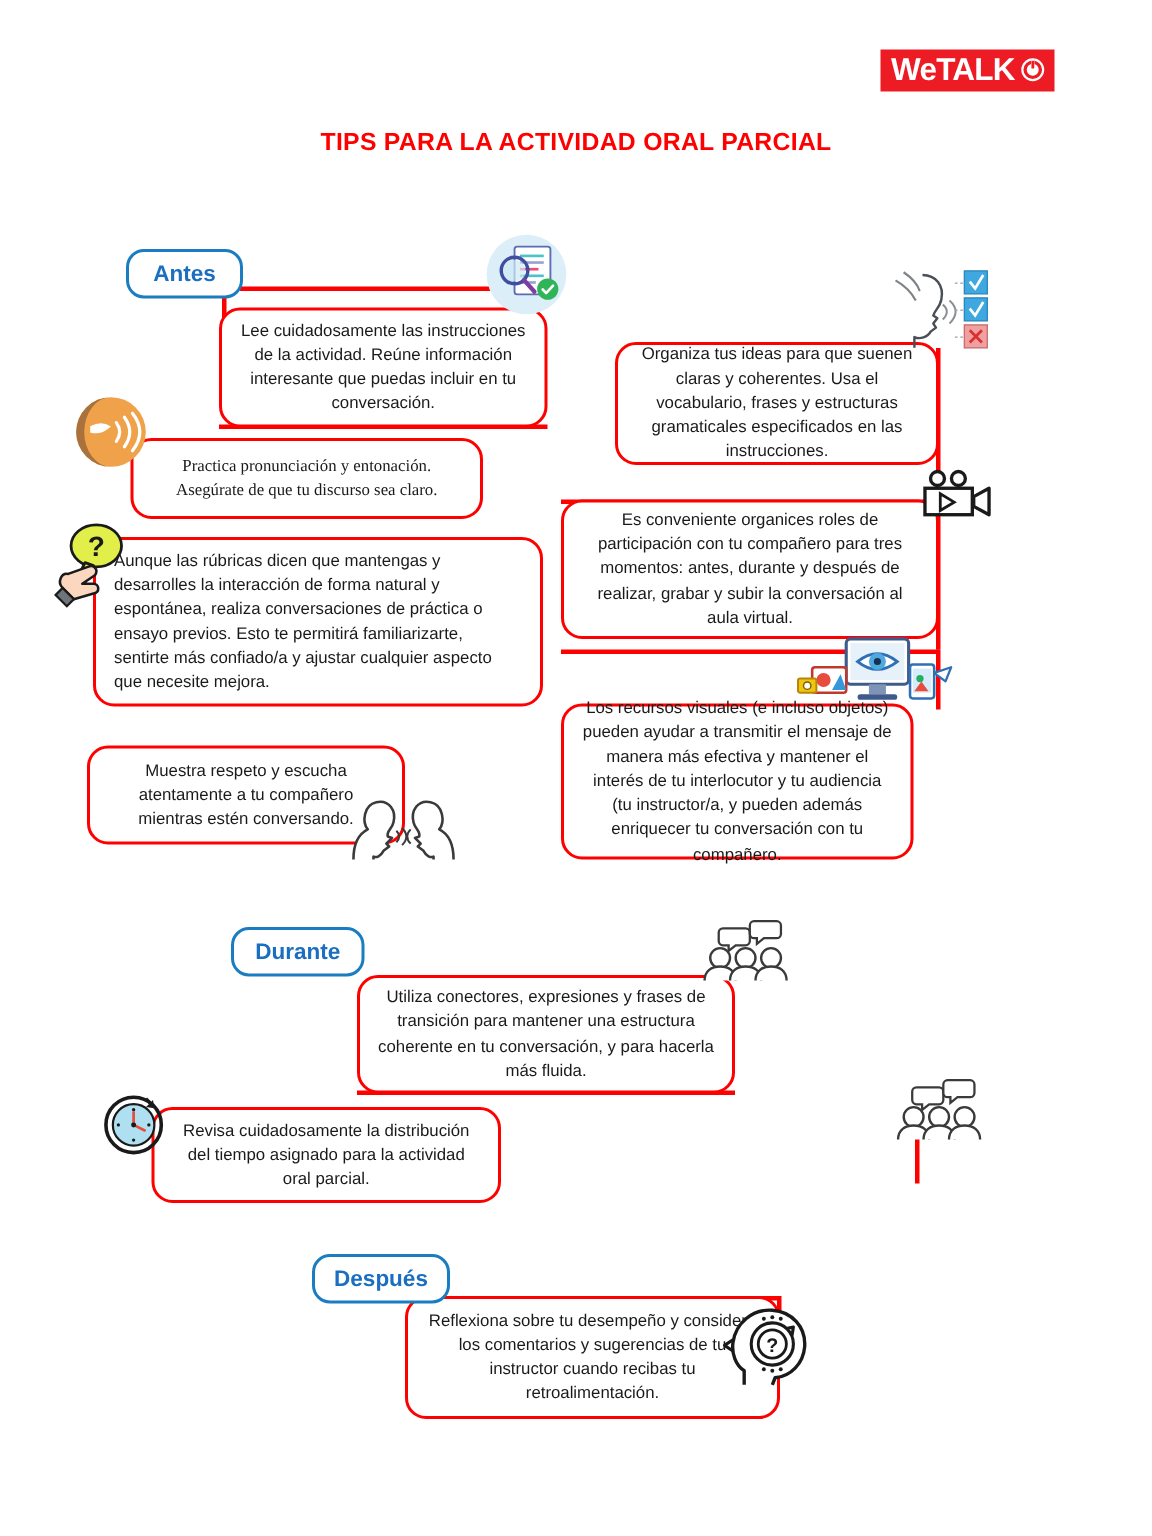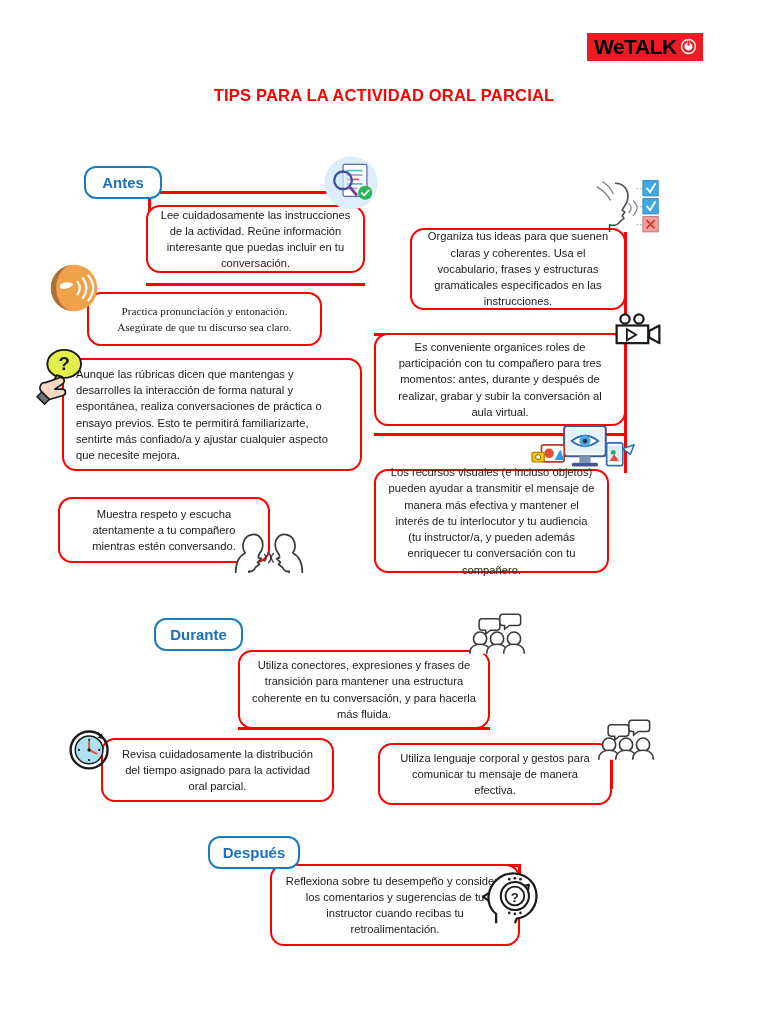--- a/index.html
+++ b/index.html
@@ -26,21 +26,21 @@
     background: #ED1C24;
     padding: 3px 6px 4px 7px;
     display: flex;
     align-items: center;
     gap: 3px;
     line-height: 1;
   }
   .logo-text {
     font-size: 21px;
     font-weight: bold;
-    color: #000000;
+    color: #ffffff;
     letter-spacing: -0.5px;
     font-family: "Liberation Sans", sans-serif;
   }
   .logo-mark {
     width: 17px;
     height: 17px;
     position: relative;
   }
   .logo-mark svg { display: block; }
 
@@ -155,21 +155,21 @@
       </g>
       <g transform="translate(43,38)">
         <circle cx="8" cy="8" r="8" fill="#2FB457"></circle>
         <path d="M4.2 8.3 L6.8 11 L12 5.4" fill="none" stroke="#ffffff" stroke-width="2" stroke-linecap="round" stroke-linejoin="round"></path>
       </g>
     </svg>
   </div>
 
   <div class="conn conn-v" style="left:148px; top:191px; height:26px;"></div>
 
-  <div class="tipbox" style="left:146px; top:205px; width:219px; height:68px;">
+  <div class="tipbox" style="left:146px; top:205px; width:219px; height:80px;">
     <p>Lee cuidadosamente las instrucciones de la actividad. Reúne información interesante que puedas incluir en tu conversación.</p>
   </div>
 
   <div class="icon" style="left:588px; top:176px;">
     <svg viewBox="0 0 80 72" width="72" height="65">
       <g stroke="#7E8387" stroke-width="1.6" fill="none">
         <path d="M16 6 C22 10, 26 14, 28 20"></path>
         <path d="M10 12 C17 16, 22 21, 25 27"></path>
       </g>
       <path d="M30 8 C40 8, 46 16, 44 26 C43 32, 39 34, 38 38 L41 40 L38 44 L40 47 L36 50 C34 54, 28 56, 24 54 L24 62" fill="#ffffff" stroke="#4A4F55" stroke-width="1.8" stroke-linejoin="round"></path>
@@ -347,23 +347,20 @@
       <path d="M40 3 h16 a3 3 0 0 1 3 3 v6 a3 3 0 0 1 -3 3 h-9 l-5 4 v-4 h-2 a3 3 0 0 1 -3 -3 v-6 a3 3 0 0 1 3 -3z" fill="#ffffff" stroke="#3A3A3A" stroke-width="1.6"></path>
       <circle cx="16" cy="29" r="7" fill="#ffffff" stroke="#3A3A3A" stroke-width="1.7"></circle>
       <path d="M5 45 C5 38, 10 35, 16 35 C22 35, 27 38, 27 45" fill="#ffffff" stroke="#3A3A3A" stroke-width="1.7"></path>
       <circle cx="34" cy="29" r="7" fill="#ffffff" stroke="#3A3A3A" stroke-width="1.7"></circle>
       <path d="M23 45 C23 38, 28 35, 34 35 C40 35, 45 38, 45 45" fill="#ffffff" stroke="#3A3A3A" stroke-width="1.7"></path>
       <circle cx="52" cy="29" r="7" fill="#ffffff" stroke="#3A3A3A" stroke-width="1.7"></circle>
       <path d="M41 45 C41 38, 46 35, 52 35 C58 35, 63 38, 63 45" fill="#ffffff" stroke="#3A3A3A" stroke-width="1.7"></path>
     </svg>
   </div>
 
-  <div class="tipbox" style="left:378px; top:743px; width:234px; height:62px;">
-    <p>Utiliza lenguaje corporal y gestos para comunicar tu mensaje de manera efectiva.</p>
-  </div>
   <div class="conn conn-v" style="left:610px; top:747px; height:42px;"></div>
 
   <div class="pill" style="left:208px; top:836px; width:92px; height:33px;">
     <span>Después</span>
   </div>
 
   <div class="conn conn-h" style="left:298px; top:864px; width:222px;"></div>
 
   <div class="icon" style="left:483px; top:865px;">
     <svg viewBox="0 0 64 66" width="60" height="62">

